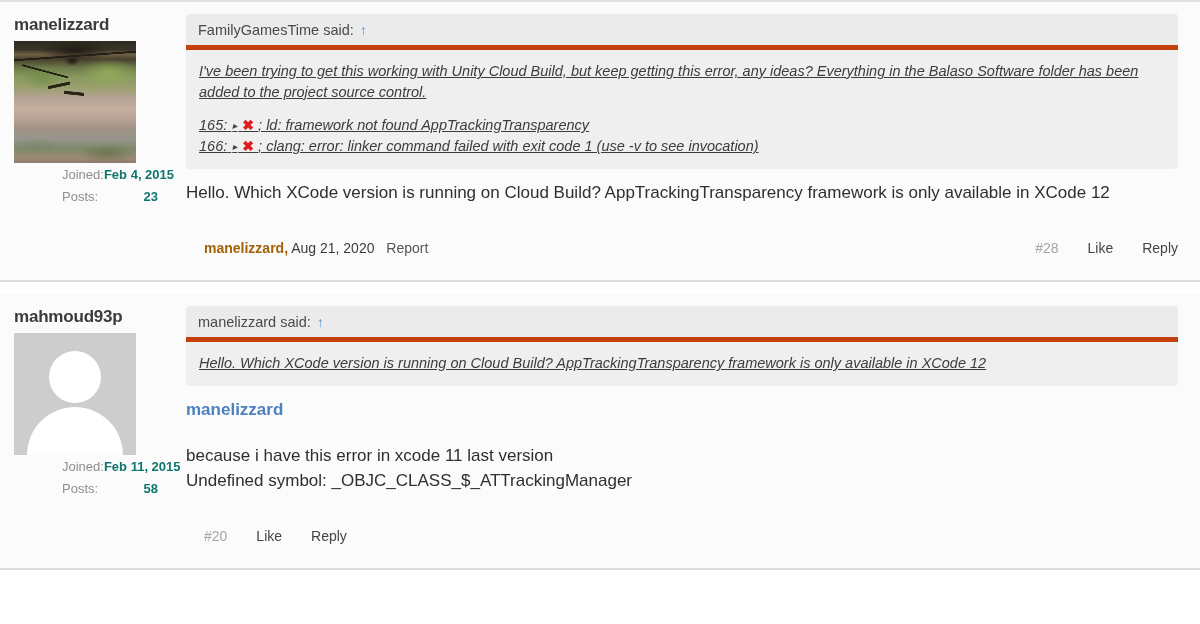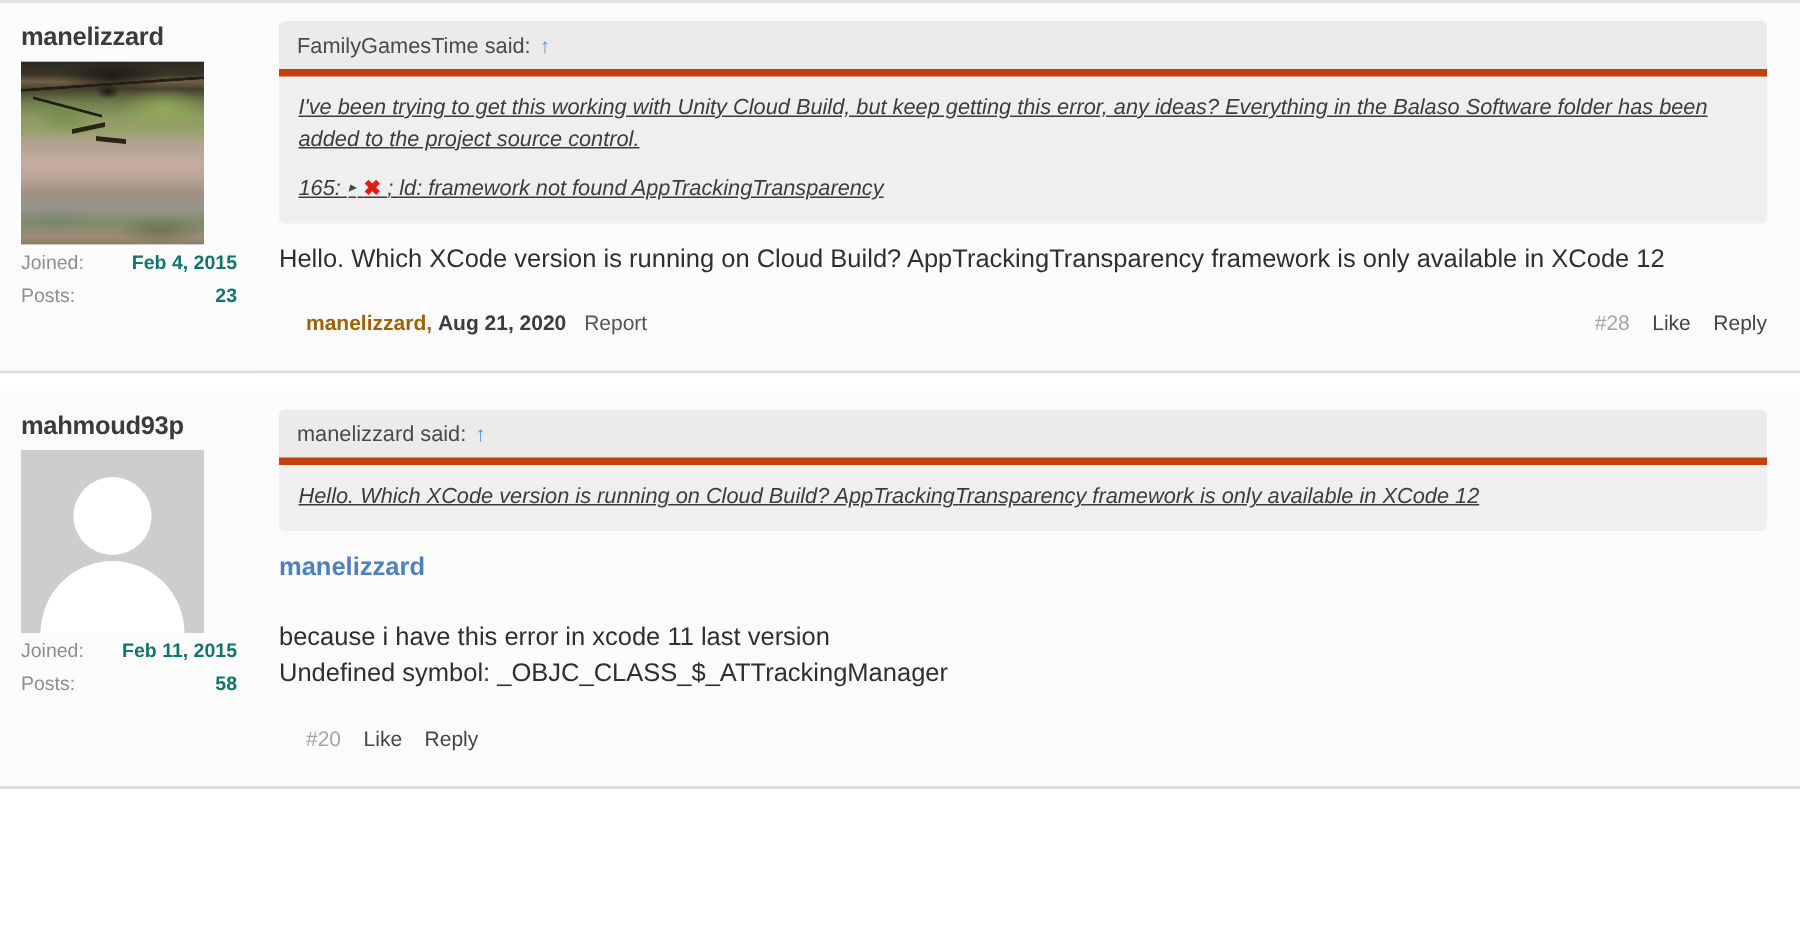--- a/index.html
+++ b/index.html
@@ -132,20 +132,21 @@
     top: 74px;
   }
 
   .stat-row {
     display: flex;
     justify-content: space-between;
     font-size: 13px;
     line-height: 1.55;
     margin-top: 2px;
     white-space: nowrap;
+    margin-left: 48px;
   }
   .stat-row:first-of-type { margin-top: 9px; }
   .stat-label { color: #8e8e8e; }
   .stat-value { color: #0f766e; font-weight: bold; }
 
   
   .content-col {
     flex: 1;
     box-sizing: border-box;
     padding: 12px 22px 10px 16px;
@@ -213,23 +214,23 @@
 
   .post-footer {
     display: flex;
     align-items: baseline;
     justify-content: space-between;
     font-size: 14px;
     padding: 22px 0 14px 18px;
   }
   .footer-left { color: #9b9b9b; }
   .footer-author { color: #a16207; cursor: pointer; font-weight: bold; }
-  .footer-date { color: #3c3c3c; font-weight: bold; cursor: pointer; }
+  .footer-date { color: #3c3c3c; font-weight: normal; cursor: pointer; }
   .footer-report { color: #555555; margin-left: 8px; cursor: pointer; }
-  .footer-right { display: flex; gap: 15px; align-items: baseline; }
+  .footer-right { display: flex; gap: 29px; align-items: baseline; margin-top: 12px; }
   .footer-num { color: #a5a5a5; }
   .footer-action { color: #444444; cursor: pointer; }
   .post-sep-strong {
     height: 2px;
     background: #dcdcdc;
     width: 1200px;
   }
   .gap-white { background: #ffffff; height: 12px; width: 1200px; }
 </style>
 </head>
@@ -267,20 +268,26 @@
         </div>
         <div class="quote-body">
           <p>I've been trying to get this working with Unity Cloud Build, but keep getting this error, any ideas? Everything in the Balaso Software folder has been added to the project source control.</p>
           <div class="quote-gap"></div>
           <p class="err-line">
             <span>165:</span>
             <span class="tri">▸</span>
             <span class="xmark">✖</span>
             <span>; ld: framework not found AppTrackingTransparency</span>
           </p>
+          <p class="err-line">
+            <span>166:</span>
+            <span class="tri">▸</span>
+            <span class="xmark">✖</span>
+            <span>; clang: error: linker command failed with exit code 1 (use -v to see invocation)</span>
+          </p>
         </div>
       </div>
 
       <div class="post-body">
         <p>Hello. Which XCode version is running on Cloud Build? AppTrackingTransparency framework is only available in XCode 12</p>
       </div>
 
       <div class="post-footer">
         <div class="footer-left">
           <span class="footer-author">manelizzard,</span>

